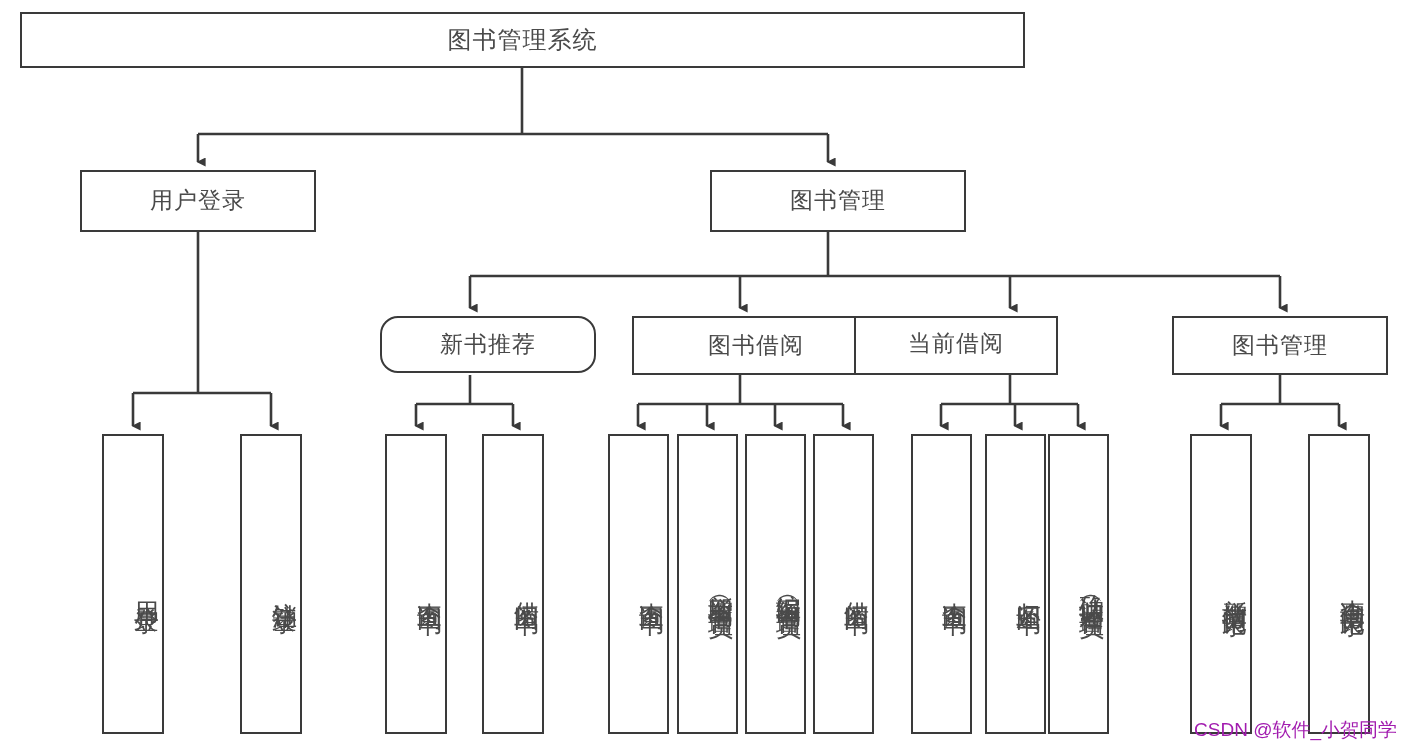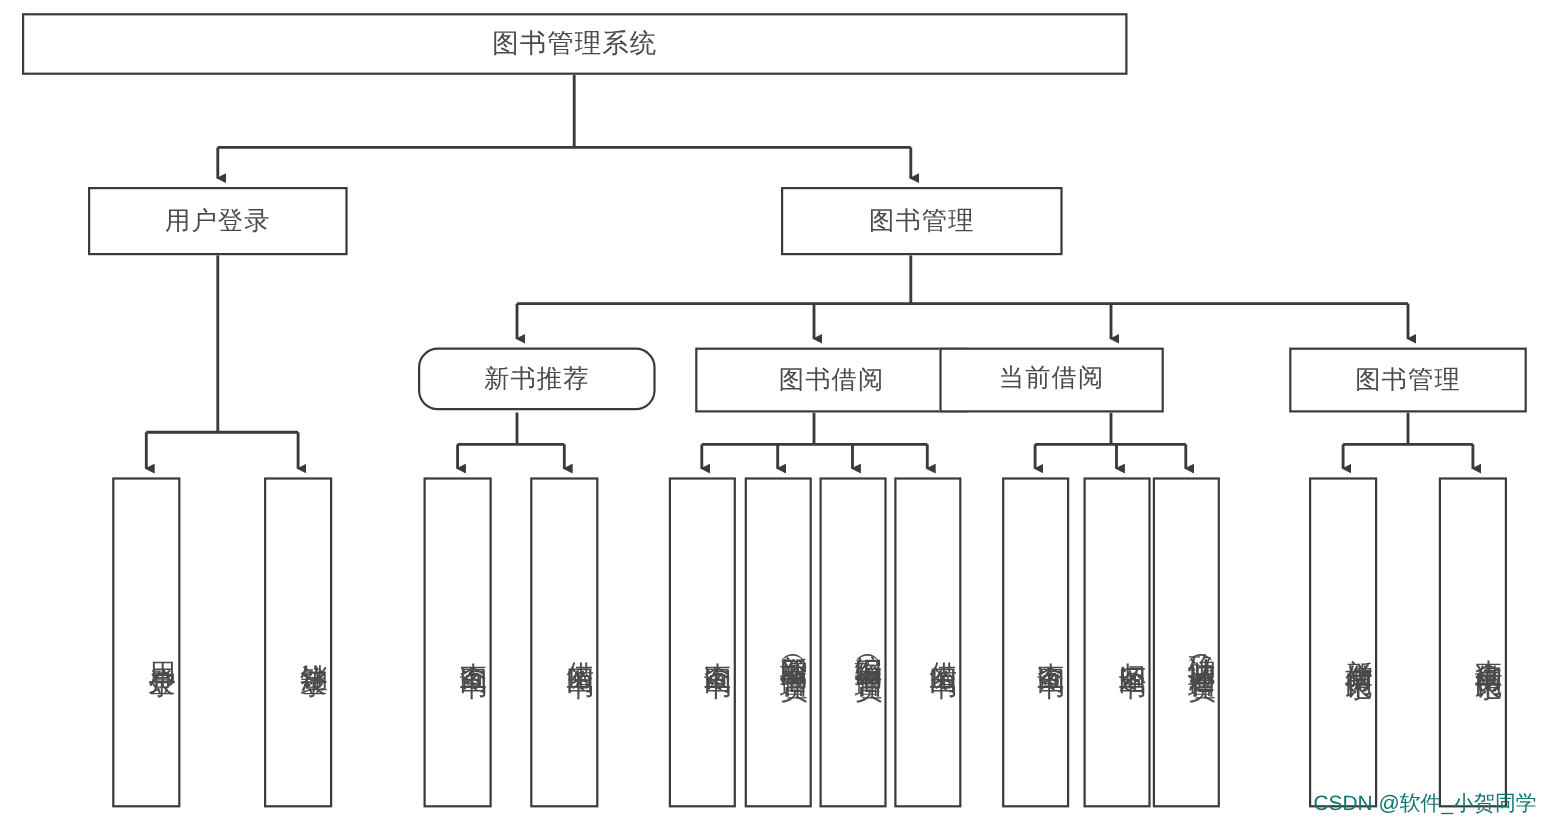--- a/index.html
+++ b/index.html
@@ -59,21 +59,21 @@
     max-height: 100%;
   }
   .node.root {
     font-size: 24px;
   }
   #watermark {
     position: absolute;
     right: 8px;
     bottom: 4px;
     font-size: 19px;
-    color: #0f766e;
+    color: #a21caf;
     z-index: 5;
     white-space: nowrap;
     font-family: "Liberation Sans", "DejaVu Sans", sans-serif;
   }
 </style>
 </head>
 <body>
 
 <div id="canvas">
 

